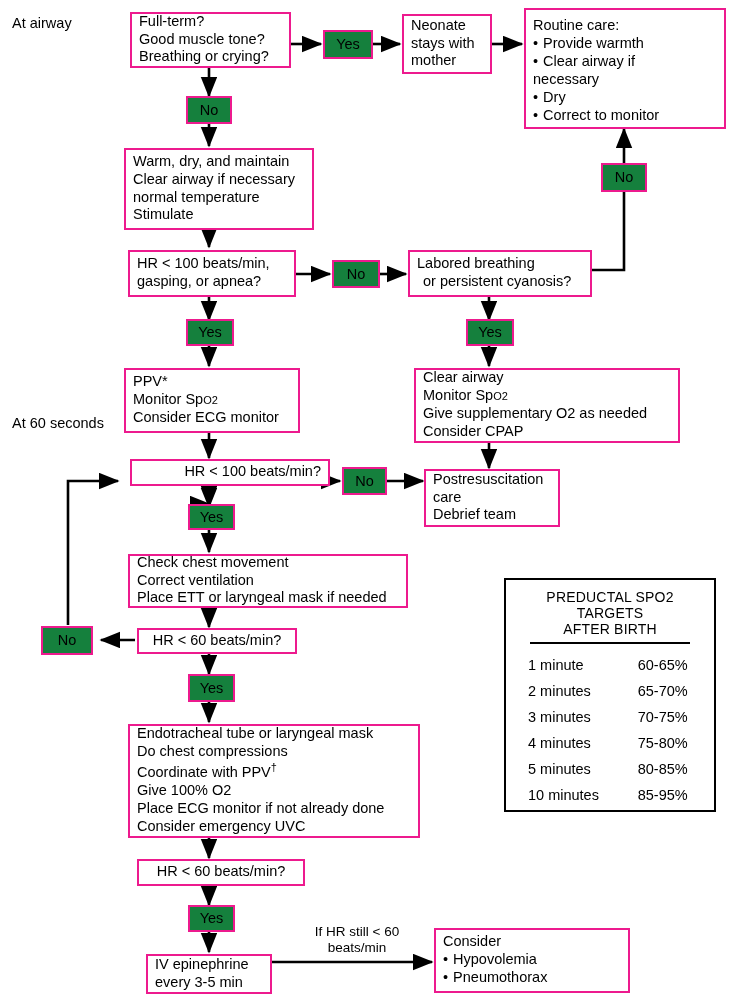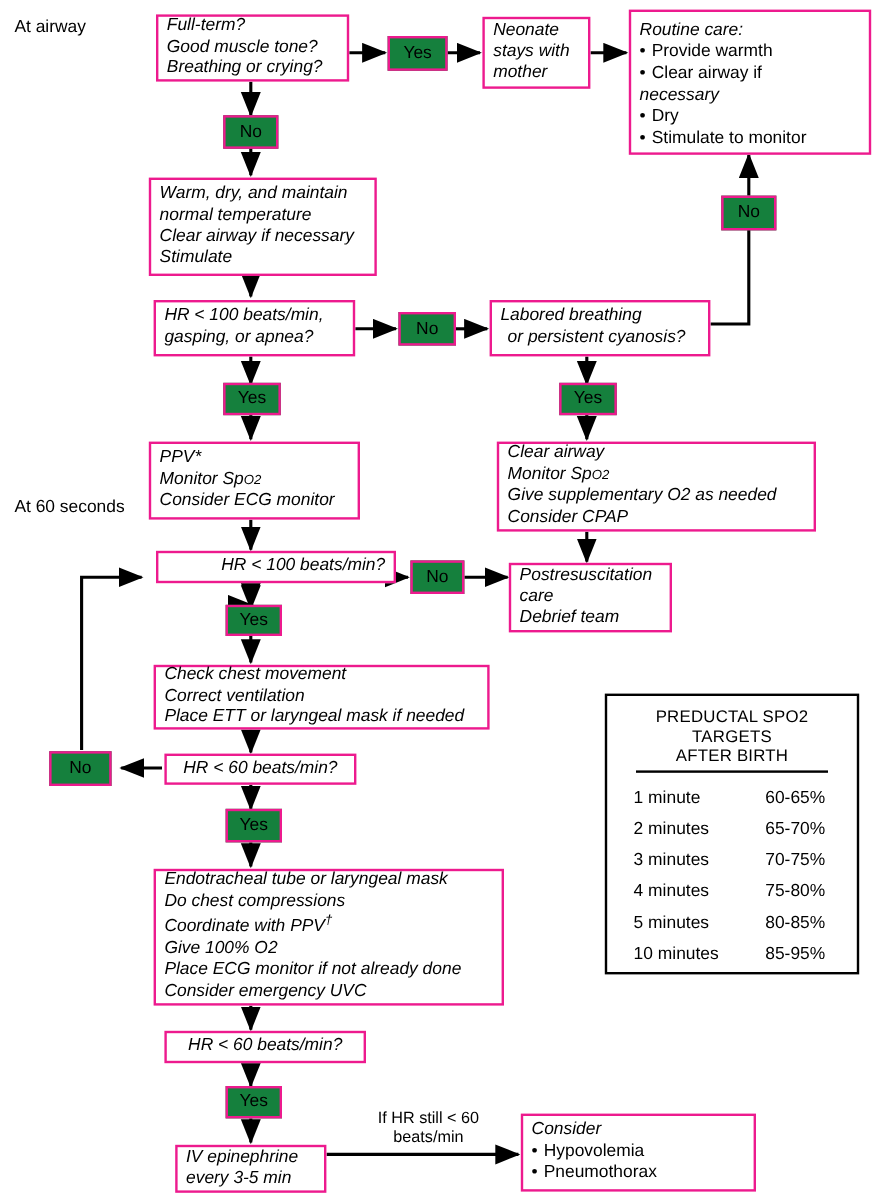--- a/index.html
+++ b/index.html
@@ -22,21 +22,21 @@
     background:#ffffff;
     display:flex;
     flex-direction:column;
     justify-content:center;
     padding:3px 7px 4px 7px;
     font-size:14.5px;
     line-height:1.24;
     color:#000;
     z-index:5;
   }
-  .node .ln{white-space:nowrap;font-style:italic;}
+  .node .ln{white-space:nowrap;}
 
   
   .chip{
     position:absolute;
     box-sizing:border-box;
     border:2.5px solid #ED1A8E;
     background:#15803d;
     display:flex;
     align-items:center;
     justify-content:center;
@@ -208,27 +208,27 @@
     <span class="ln">stays with</span>
     <span class="ln">mother</span>
   </div>
 
   <div class="node" style="left:524px; top:8px; width:202px; height:121px; justify-content:flex-start; padding-top:7px;">
     <span class="ln">Routine care:</span>
     <span class="bul">Provide warmth</span>
     <span class="bul">Clear airway if</span>
     <span class="ln">necessary</span>
     <span class="bul">Dry</span>
-    <span class="bul">Stimulate to monitor</span>
+    <span class="bul">Correct to monitor</span>
   </div>
 
   <div class="node" style="left:124px; top:148px; width:190px; height:82px;">
     <span class="ln">Warm, dry, and maintain</span>
+    <span class="ln">Clear airway if necessary</span>
     <span class="ln">normal temperature</span>
-    <span class="ln">Clear airway if necessary</span>
     <span class="ln">Stimulate</span>
   </div>
 
   <div class="node" style="left:128px; top:250px; width:168px; height:47px;">
     <span class="ln">HR &lt; 100 beats/min,</span>
     <span class="ln">gasping, or apnea?</span>
   </div>
 
   <div class="node" style="left:408px; top:250px; width:184px; height:47px;">
     <span class="ln">Labored breathing</span>

